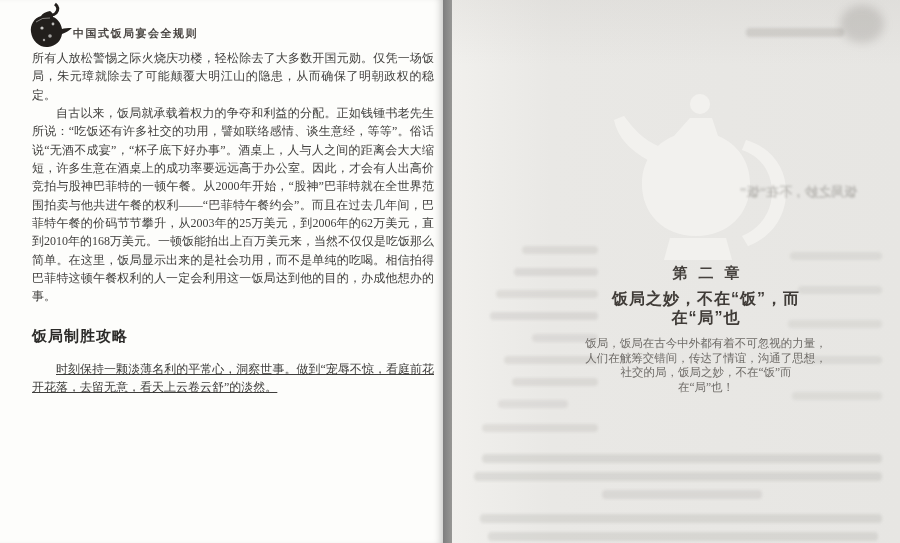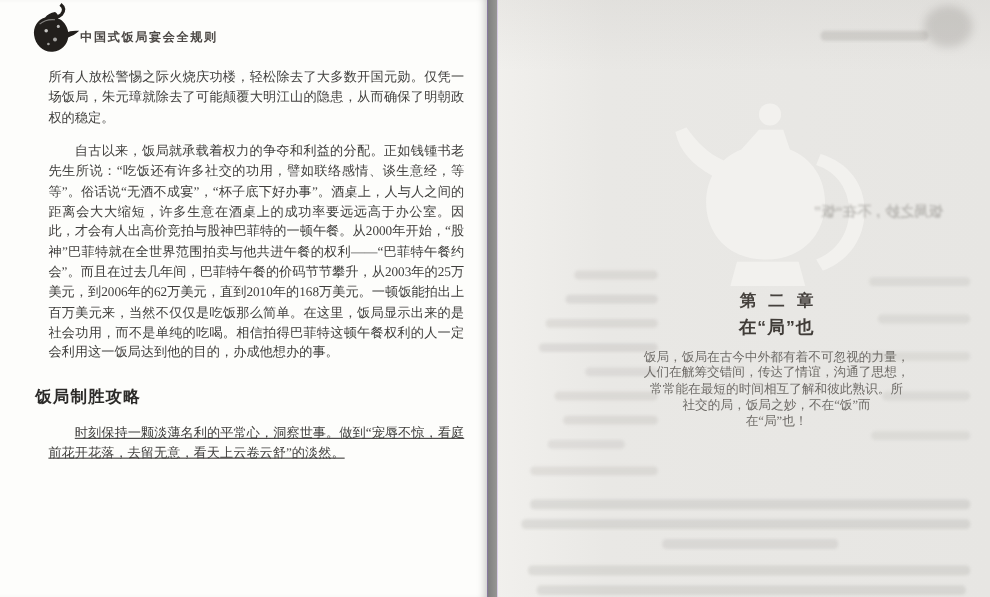--- a/index.html
+++ b/index.html
@@ -6,21 +6,21 @@
   body{width:900px;height:543px;overflow:hidden;font-family:"Liberation Sans",sans-serif;}
   .book{position:relative;width:900px;height:543px;background:#6d28d9;padding-left:24px;}
 
   
   .page-left{position:absolute;left:0;top:0;width:443px;height:543px;background:#fdfdfb;
     box-shadow:inset -7px 0 9px -6px rgba(0,0,0,.28);}
   .lp-logo{position:absolute;left:28px;top:2px;width:46px;height:48px;}
   .lp-header-title{position:absolute;left:73px;top:26px;font-size:11px;font-weight:bold;
     color:#4b4744;letter-spacing:1.5px;}
   .lp-body{position:absolute;left:32px;top:49px;width:402px;color:#3f3e3c;}
-  .para{margin:12px;font-size:12px;line-height:18.35px;text-align:justify;
+  .para{margin:0;font-size:12px;line-height:18.35px;text-align:justify;
     word-break:break-all;overflow-wrap:anywhere;font-family:"Liberation Serif",serif;}
   .para.indent{text-indent:2em;}
   .section-heading{margin:21px 0 0 0;font-size:15px;font-weight:bold;color:#2b2a28;
     letter-spacing:1px;font-family:Liberation Sans, sans-serif;}
   .section-body .para{margin-top:14px;text-decoration:underline;}
 
   
   .gutter{position:absolute;left:443px;top:0;width:9px;height:543px;
     background:linear-gradient(90deg,#7e7e7e,#979795);}
 
@@ -112,25 +112,25 @@
     <div class="smudge" style="left:30px;top:454px;width:400px;height:9px;background:rgba(115,111,107,.15);"></div>
     <div class="smudge" style="left:22px;top:472px;width:408px;height:9px;background:rgba(115,111,107,.15);"></div>
     <div class="smudge" style="left:150px;top:490px;width:160px;height:9px;background:rgba(115,111,107,.13);"></div>
     <div class="smudge" style="left:28px;top:514px;width:402px;height:9px;background:rgba(115,111,107,.14);"></div>
     <div class="smudge" style="left:36px;top:532px;width:390px;height:9px;background:rgba(115,111,107,.14);"></div>
 
     <div class="chapter">
       <div class="ch-num">第二章</div>
       <div class="ch-title">
 
+      <div class="tl">饭局之妙，不在“饭”，而</div>
           <div class="tl">在“局”也</div>
         </div>
       <div class="ch-body">
 
       <div class="bl">饭局，饭局在古今中外都有着不可忽视的力量，</div>
           <div class="bl">人们在觥筹交错间，传达了情谊，沟通了思想，</div>
-          <div class="bl">常常能在最短的时间相互了解和彼此熟识。所</div>
           <div class="bl">社交的局，饭局之妙，不在“饭”而</div>
           <div class="bl">在“局”也！</div>
         </div>
     </div>
   </div>
 </div>
 
 </body></html>

